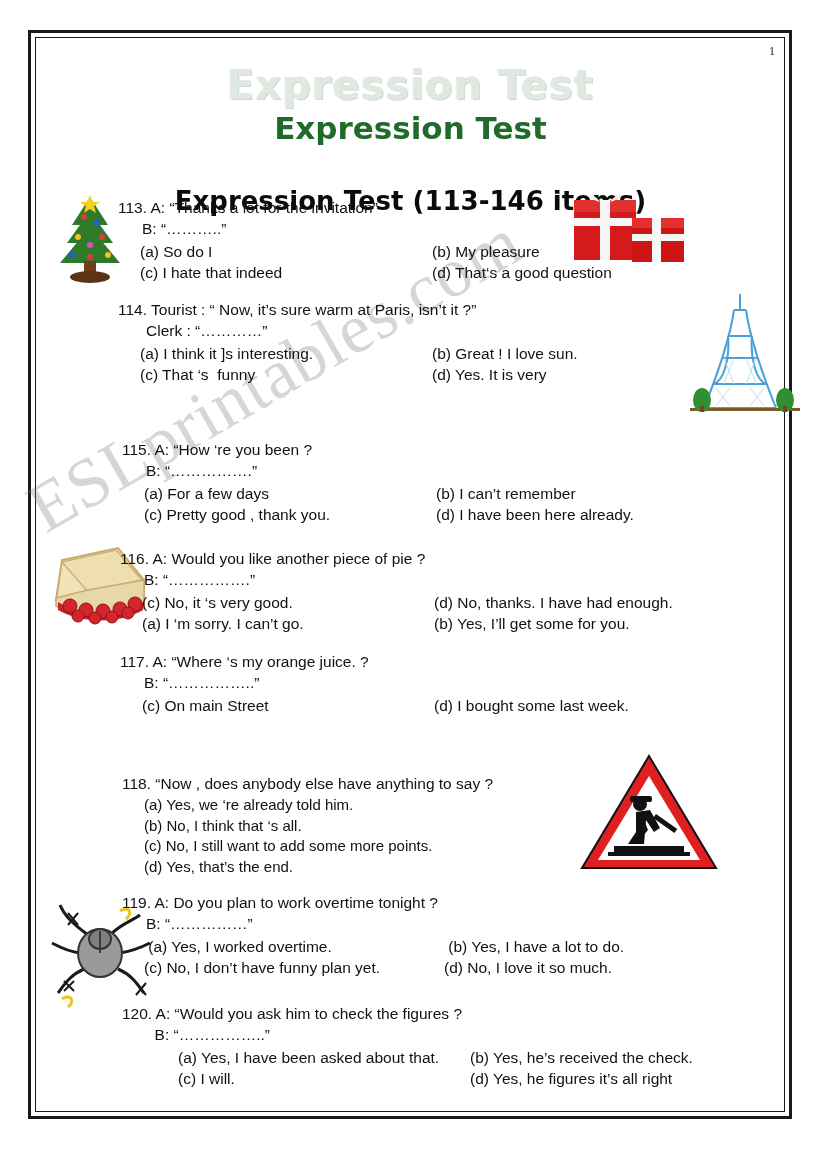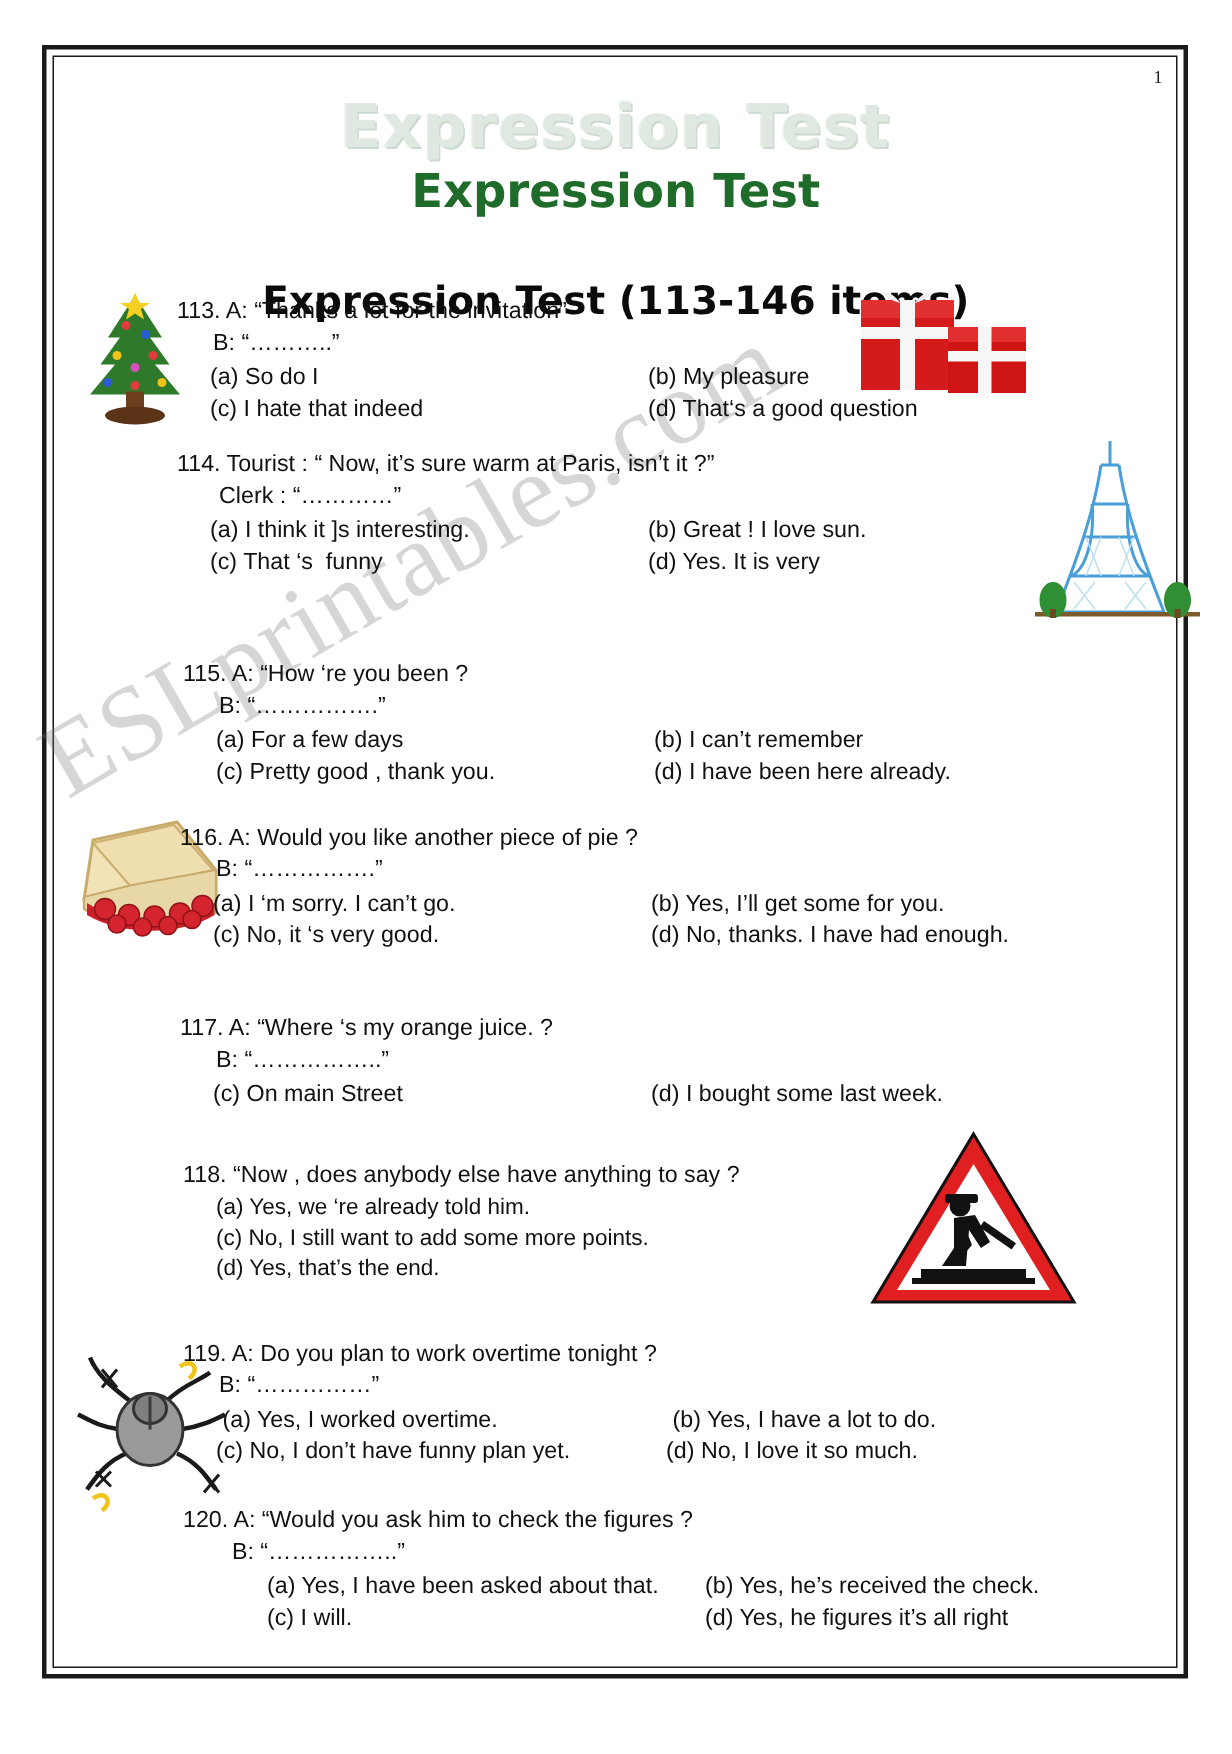--- a/index.html
+++ b/index.html
@@ -333,44 +333,45 @@
         <span class="o2">(d) I have been here already.</span>
       </div>
     </div>
   </div>
 
   <div class="q" style="left:120px; top:549px; width:650px;">
     <div class="stem">116. A: Would you like another piece of pie ?</div>
     <div class="stem2" style="margin-left:24px;">B: “…………….”</div>
     <div class="opts" style="margin-left:22px;">
       <div class="optrow">
+        <span class="o1">(c) No, it ‘s very good.</span>
+        <span class="o2">(d) No, thanks. I have had enough.</span>
+      </div>
+      <div class="optrow">
         <span class="o1">(a) I ‘m sorry. I can’t go.</span>
         <span class="o2">(b) Yes, I’ll get some for you.</span>
       </div>
-      <div class="optrow">
-        <span class="o1">(c) No, it ‘s very good.</span>
-        <span class="o2">(d) No, thanks. I have had enough.</span>
-      </div>
-    </div>
-  </div>
-
-  <div class="q" style="left:120px; top:676px; width:650px;">
+    </div>
+  </div>
+
+  <div class="q" style="left:120px; top:652px; width:650px;">
     <div class="stem">117. A: “Where ‘s my orange juice. ?</div>
     <div class="stem2" style="margin-left:24px;">B: “……………..”</div>
     <div class="opts" style="margin-left:22px;">
       <div class="optrow">
         <span class="o1">(c) On main Street</span>
         <span class="o2">(d) I bought some last week.</span>
       </div>
     </div>
   </div>
 
   <div class="q optlist" style="left:122px; top:774px; width:470px;">
     <div class="stem">118. “Now , does anybody else have anything to say ?</div>
     <div class="optline" style="margin-left:22px;">(a) Yes, we ‘re already told him.</div>
+    <div class="optline" style="margin-left:22px;">(b) No, I think that ‘s all.</div>
     <div class="optline" style="margin-left:22px;">(c) No, I still want to add some more points.</div>
     <div class="optline" style="margin-left:22px;">(d) Yes, that’s the end.</div>
   </div>
 
   <div class="q" style="left:122px; top:893px; width:650px;">
     <div class="stem">119. A: Do you plan to work overtime tonight ?</div>
     <div class="stem2" style="margin-left:24px;">B: “……………”</div>
     <div class="opts" style="margin-left:22px;">
       <div class="optrow">
         <span class="o1" style="width:300px;flex:0 0 300px;"> (a) Yes, I worked overtime.</span>

